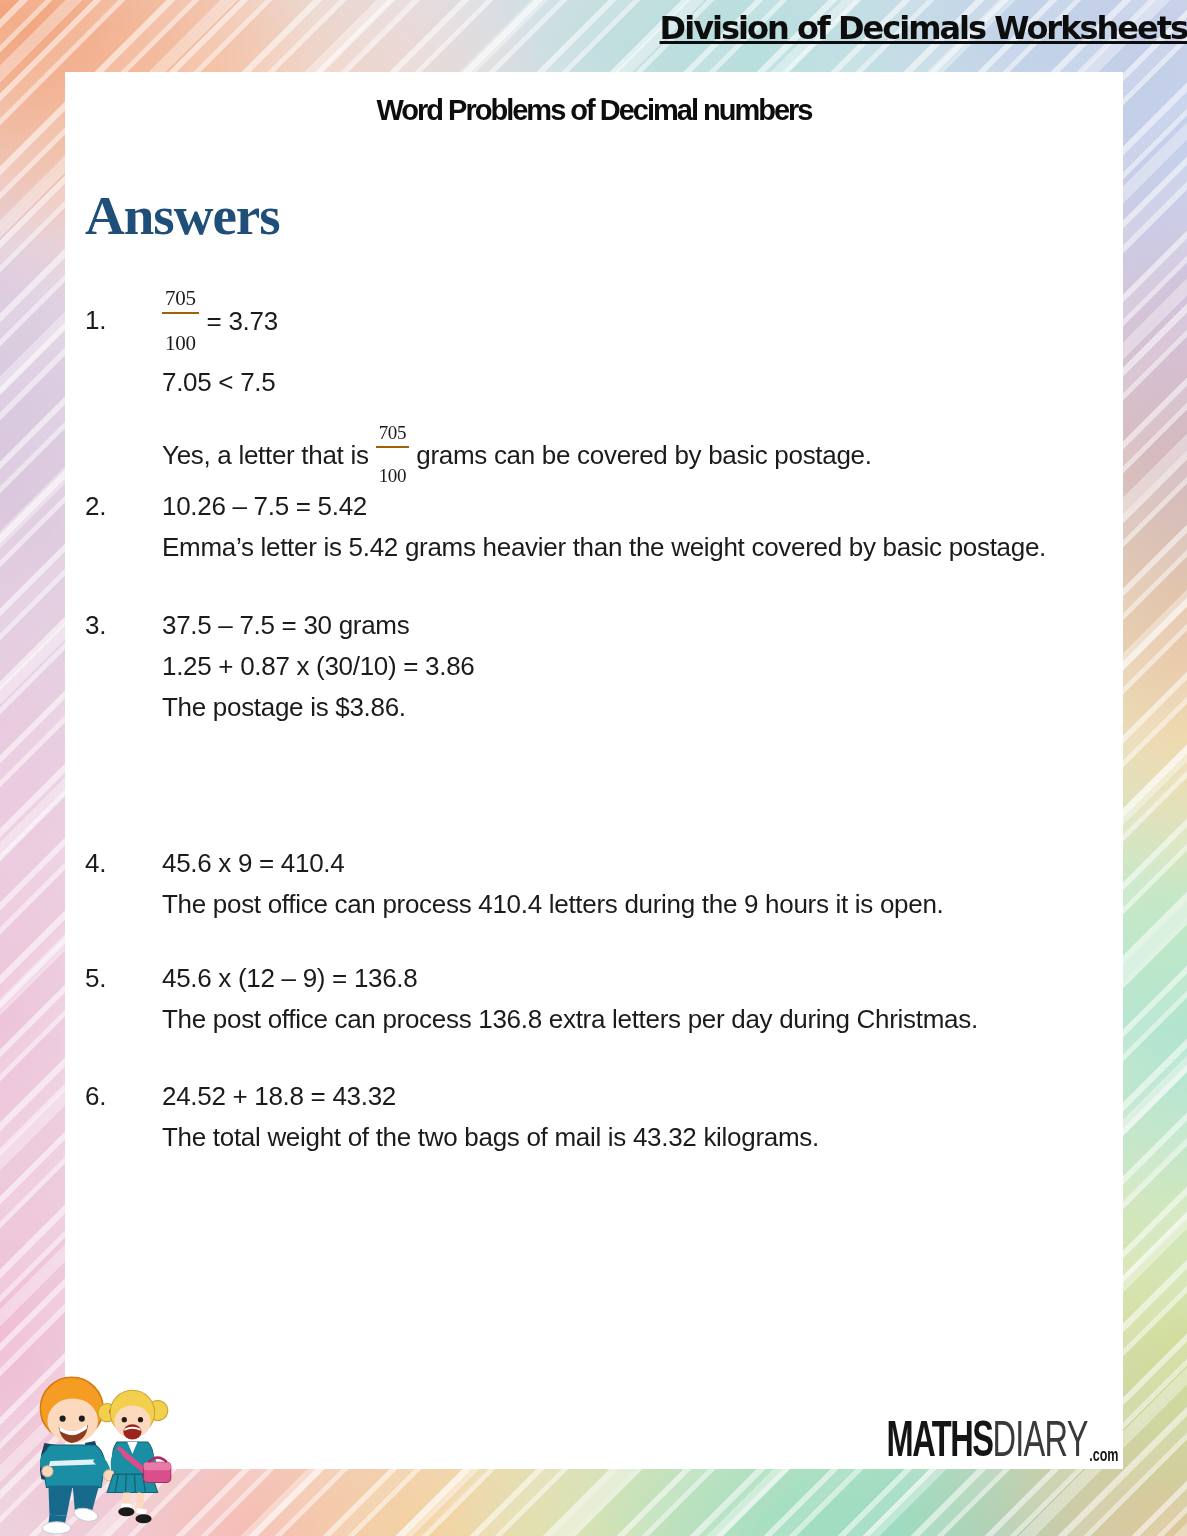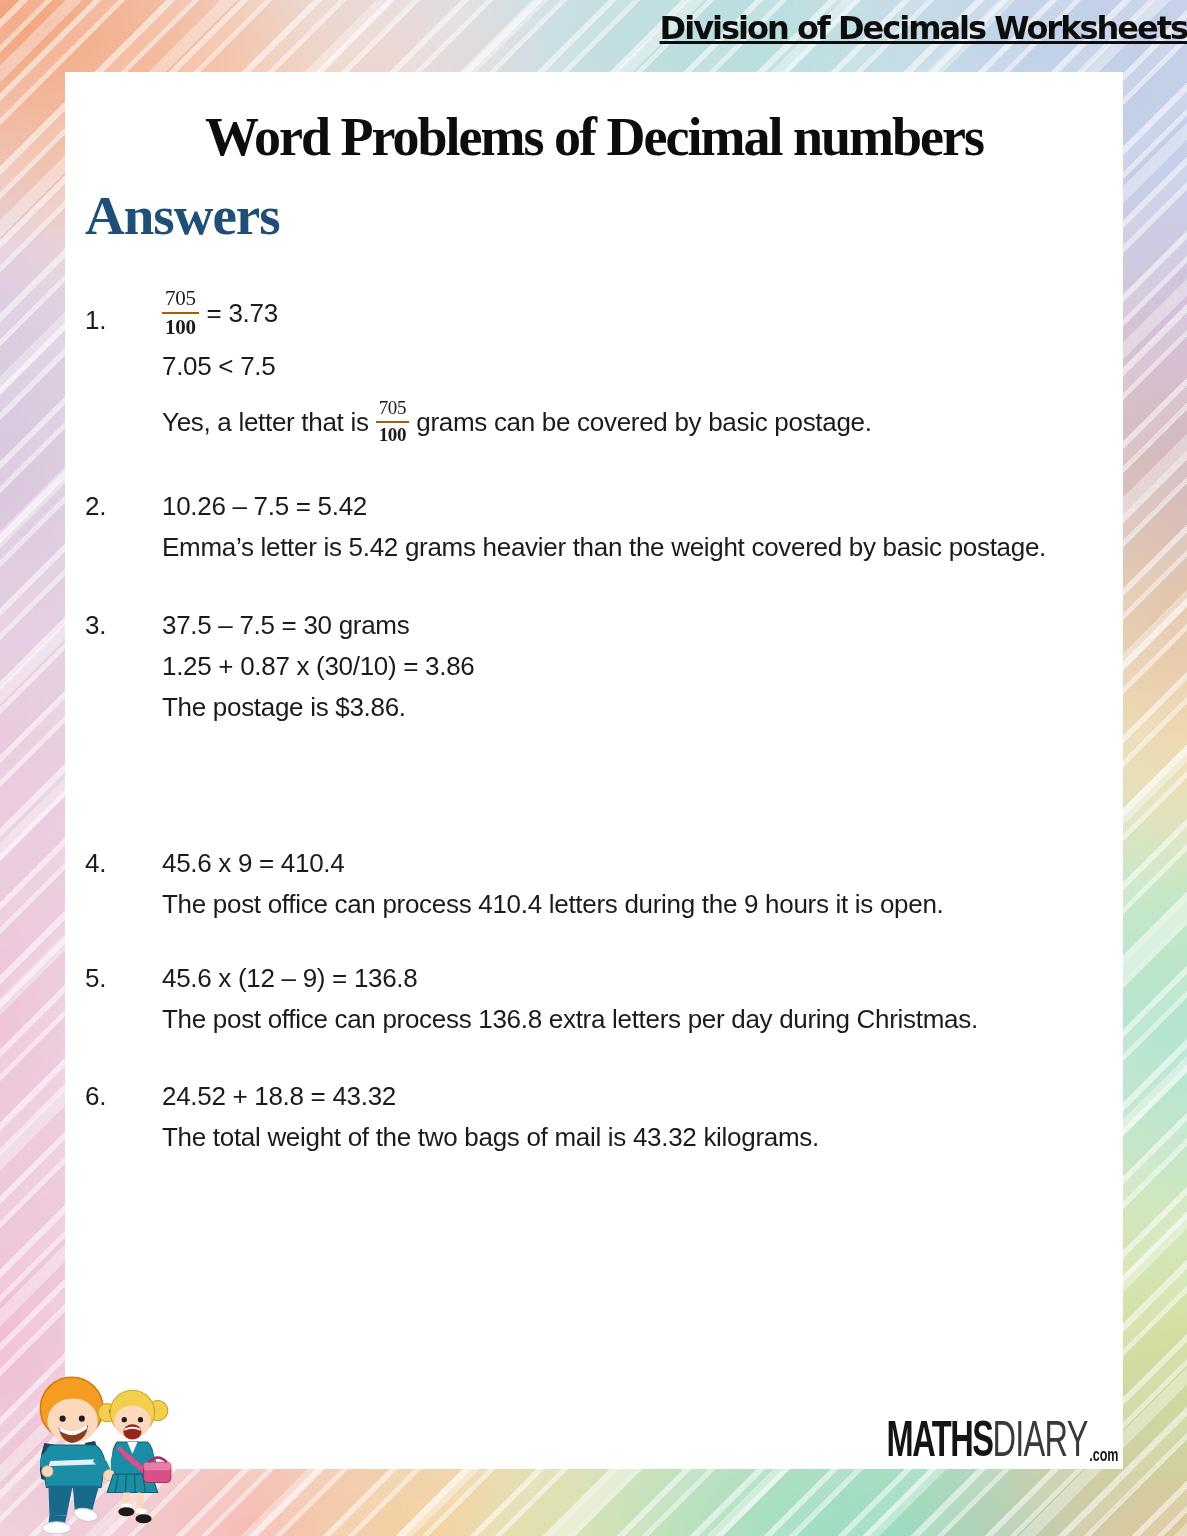--- a/index.html
+++ b/index.html
@@ -55,22 +55,22 @@
     letter-spacing:-2px; color:#0d0d0d; white-space:nowrap;text-decoration:underline;
   }
 
   .sheet {
     position:absolute; left:65px; top:72px; width:1058px; height:1397px;
     background:#ffffff;
   }
 
   .sheet-title {
     position:absolute; top:22px; left:0; width:100%; text-align:center;
-    font-family:Liberation Serif, serif; font-weight:700; font-size:54px;
-    letter-spacing:-2px; color:#0d0d0d; white-space:nowrap;margin-top:12px;
+    font-family:Liberation Sans, sans-serif; font-weight:700; font-size:29px;
+    letter-spacing:-2px; color:#0d0d0d; white-space:nowrap;
   }
 
   .answers-heading {
     position:absolute; top:112px; left:20px;
     font-family:Liberation Serif, serif; font-weight:700; font-size:55px;
     letter-spacing:-1px; color:#1F4E79;
   }
 
   .answer {
     position:absolute; left:20px; right:12px; display:flex;
@@ -89,24 +89,24 @@
   #a6 { top:1004px; }
   #a1 .num { padding-top:14px; }
 
   .eqrow { display:flex; align-items:center; white-space:nowrap; }
   .frac {
     display:inline-flex; flex-direction:column; align-items:center;
     font-family:"Liberation Serif", serif; font-size:21px; line-height:1.2;
     margin-right:8px; color:#1b1b1b;
   }
   .frac .fnum { border-bottom:2px solid #a16207; padding:0 3px 1px; }
-  .frac .fden { padding-top:1px;font-weight:bold; }
+  .frac .fden { padding-top:17px; }
   .frac.small { font-size:19px; margin:0 7px; }
   #a1 .row2 { margin-top:6px; }
-  #a1 .row3 { margin-top:10px; }
+  #a1 .row3 { margin-top:19px; }
 
   .logo {
     position:absolute; right:4px; bottom:2px;
     display:flex; align-items:baseline;
     font-family:"Liberation Sans", sans-serif; color:#151515;
     transform:scale(0.74, 1.12); transform-origin:right bottom; white-space:nowrap;
   }
   .logo-maths { font-size:44px; font-weight:800; letter-spacing:-2px; }
   .logo-diary { font-size:44px; font-weight:400; letter-spacing:-1px; color:#3a3a3a; }
   .logo-com   { font-size:17px; font-weight:700; margin-left:2px; transform:translateY(5px); display:inline-block; }

